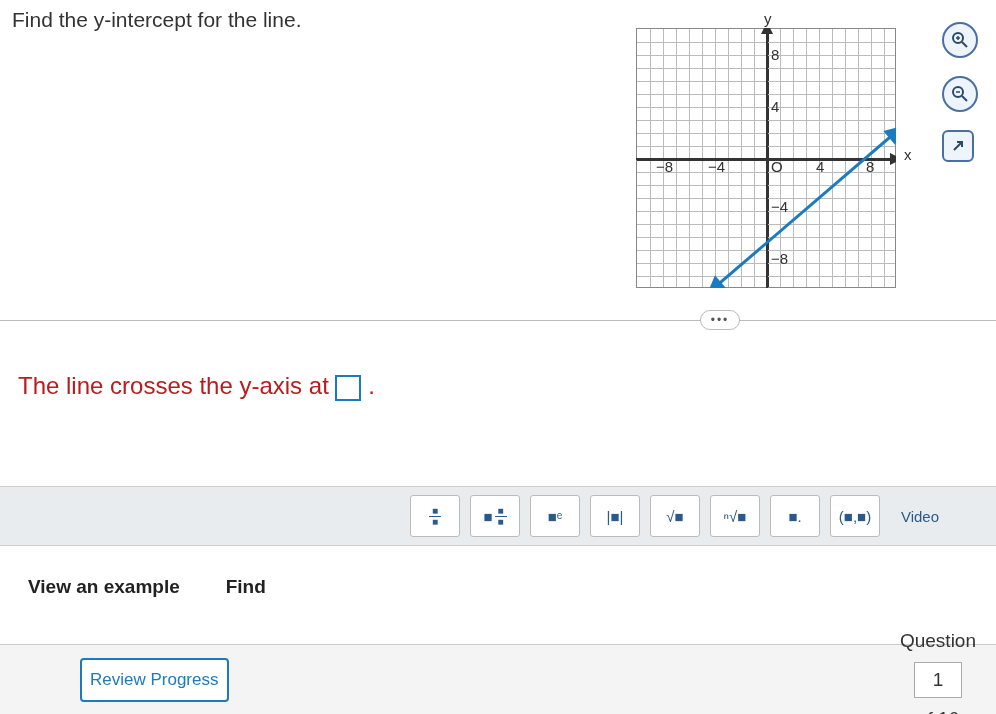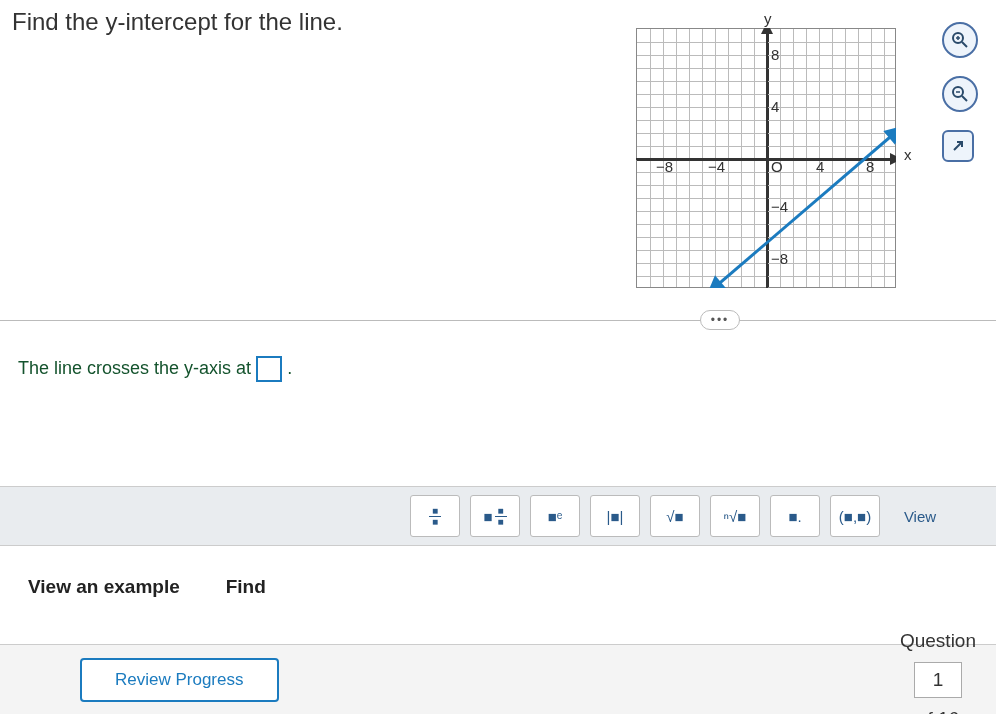--- a/index.html
+++ b/index.html
@@ -1,43 +1,43 @@
 <!DOCTYPE html>
 <html><head>
 <meta charset="utf-8">
 <style>
 * { box-sizing: border-box; margin: 0; padding: 0; }
 body { font-family: Arial, Helvetica, sans-serif; background: #f4f4f4; width: 996px; height: 714px; overflow: hidden; position: relative; color: #222; }
 .container { background: #fff; width: 100%; height: 100%; position: relative; }
-.question-text { font-size: 24px; padding: 8px 12px; color: #333; font-weight: 500; }
+.question-text { font-size: 21px; padding: 8px 12px; color: #333; font-weight: 500; }
 .graph-area { position: absolute; top: 18px; right: 70px; width: 300px; height: 280px; }
 .graph-grid { position: absolute; left: 10px; top: 10px; width: 260px; height: 260px; border: 1px solid #888; }
 .grid-line { position: absolute; background: #bbb; }
 .grid-v { width: 1px; height: 100%; top: 0; }
 .grid-h { height: 1px; width: 100%; left: 0; }
 .axis-label { position: absolute; font-size: 15px; color: #333; font-family: sans-serif; }
 .zoom-controls { position: absolute; right: 18px; top: 22px; display: flex; flex-direction: column; gap: 18px; }
 .zoom-btn { width: 36px; height: 36px; border-radius: 50%; border: 2px solid #4a6fa5; background: #eef4fb; display: flex; align-items: center; justify-content: center; cursor: pointer; font-size: 18px; color: #2a4a6a; }
 .expand-btn { width: 32px; height: 32px; border-radius: 6px; border: 2px solid #4a6fa5; background: #eef4fb; display: flex; align-items: center; justify-content: center; cursor: pointer; font-size: 16px; color: #2a4a6a; }
 .divider-hr { position: absolute; top: 320px; left: 0; right: 0; height: 1px; background: #bbb; }
 .ellipsis-pill { position: absolute; top: 310px; left: 700px; width: 40px; height: 20px; border-radius: 10px; background: #fff; border: 1px solid #bbb; display: flex; align-items: center; justify-content: center; font-size: 12px; color: #555; letter-spacing: 2px; cursor: pointer; }
 .explain-section { position: absolute; top: 342px; left: 18px; right: 18px; }
 .explain-text { font-size: 18px; color: #333; }
 .fill-in { display: inline-block; background: #d6ebff; color: #333; padding: 0 8px; border: 1px solid #9ec9ef; }
-.answer-row { margin-top: 14px; font-size: 18px; color: #14532d; }
+.answer-row { margin-top: 30px; font-size: 24px; color: #b91c1c; }
 .answer-box { display: inline-block; width: 26px; height: 26px; border: 2px solid #1b7bbf; background: #fff; vertical-align: middle; }
 .hint-text { font-size: 17px; color: #333; margin-top: 6px; }
 .math-toolbar { position: absolute; top: 486px; left: 0; right: 0; height: 60px; background: #e9ecef; border-top: 1px solid #ccc; border-bottom: 1px solid #ccc; display: flex; align-items: center; padding-left: 410px; gap: 10px; }
 .math-btn { width: 50px; height: 42px; background: #fff; border: 1px solid #bbb; border-radius: 3px; display: flex; align-items: center; justify-content: center; font-size: 15px; color: #2a5a8a; cursor: pointer; font-weight: 500; }
 .math-btn .frac { display: flex; flex-direction: column; align-items: center; font-size: 10px; line-height: 1; }
 .math-btn .frac-top { border-bottom: 1px solid #2a5a8a; padding: 0 3px; }
 .help-row { position: absolute; top: 562px; left: 0; right: 0; padding: 14px 28px; display: flex; gap: 46px; align-items: center; }
 .help-link { font-size: 19px; color: #222; font-weight: 600; cursor: pointer; }
 .bottom-bar { position: absolute; bottom: 0; left: 0; right: 0; height: 70px; background: #f4f4f4; border-top: 1px solid #ccc; display: flex; align-items: center; justify-content: space-between; padding: 0 20px; }
-.review-btn { padding: 10px 33px; border: 2px solid #1b7bbf; background: #fff; color: #1b7bbf; font-size: 17px; border-radius: 4px; cursor: pointer; font-weight: 500; margin-left: 60px; }
+.review-btn { padding: 10px 8px; border: 2px solid #1b7bbf; background: #fff; color: #1b7bbf; font-size: 17px; border-radius: 4px; cursor: pointer; font-weight: 500; margin-left: 60px; }
 .question-counter { display: flex; align-items: center; gap: 10px; font-size: 19px; color: #333; flex-direction: column; }
 .counter-box { width: 48px; height: 36px; border: 1px solid #aaa; background: #fff; display: flex; align-items: center; justify-content: center; }
 .x-label { position: absolute; font-size: 15px; color: #333; }
 svg.plot-line { position: absolute; left: 10px; top: 10px; width: 260px; height: 260px; pointer-events: none; }
 </style>
 </head>
 <body>
 <div class="container">
 
 <div class="question-text">Find the y-intercept for the line.</div>
@@ -174,21 +174,21 @@
   <div class="math-btn">
         <span>ⁿ√■</span>
       </div>
   <div class="math-btn">
         <span>■.</span>
       </div>
   <div class="math-btn">
         <span>(■,■)</span>
       </div>
   <div class="math-btn" style="width:60px;border:none;background:transparent">
-        <span>View</span>
+        <span>Video</span>
       </div>
 </div>
 
 <div class="help-row">
   <span class="help-link">View an example</span>
   <span class="help-link">Find</span>
 </div>
 
 <div class="bottom-bar">
   <button class="review-btn">Review Progress</button>

